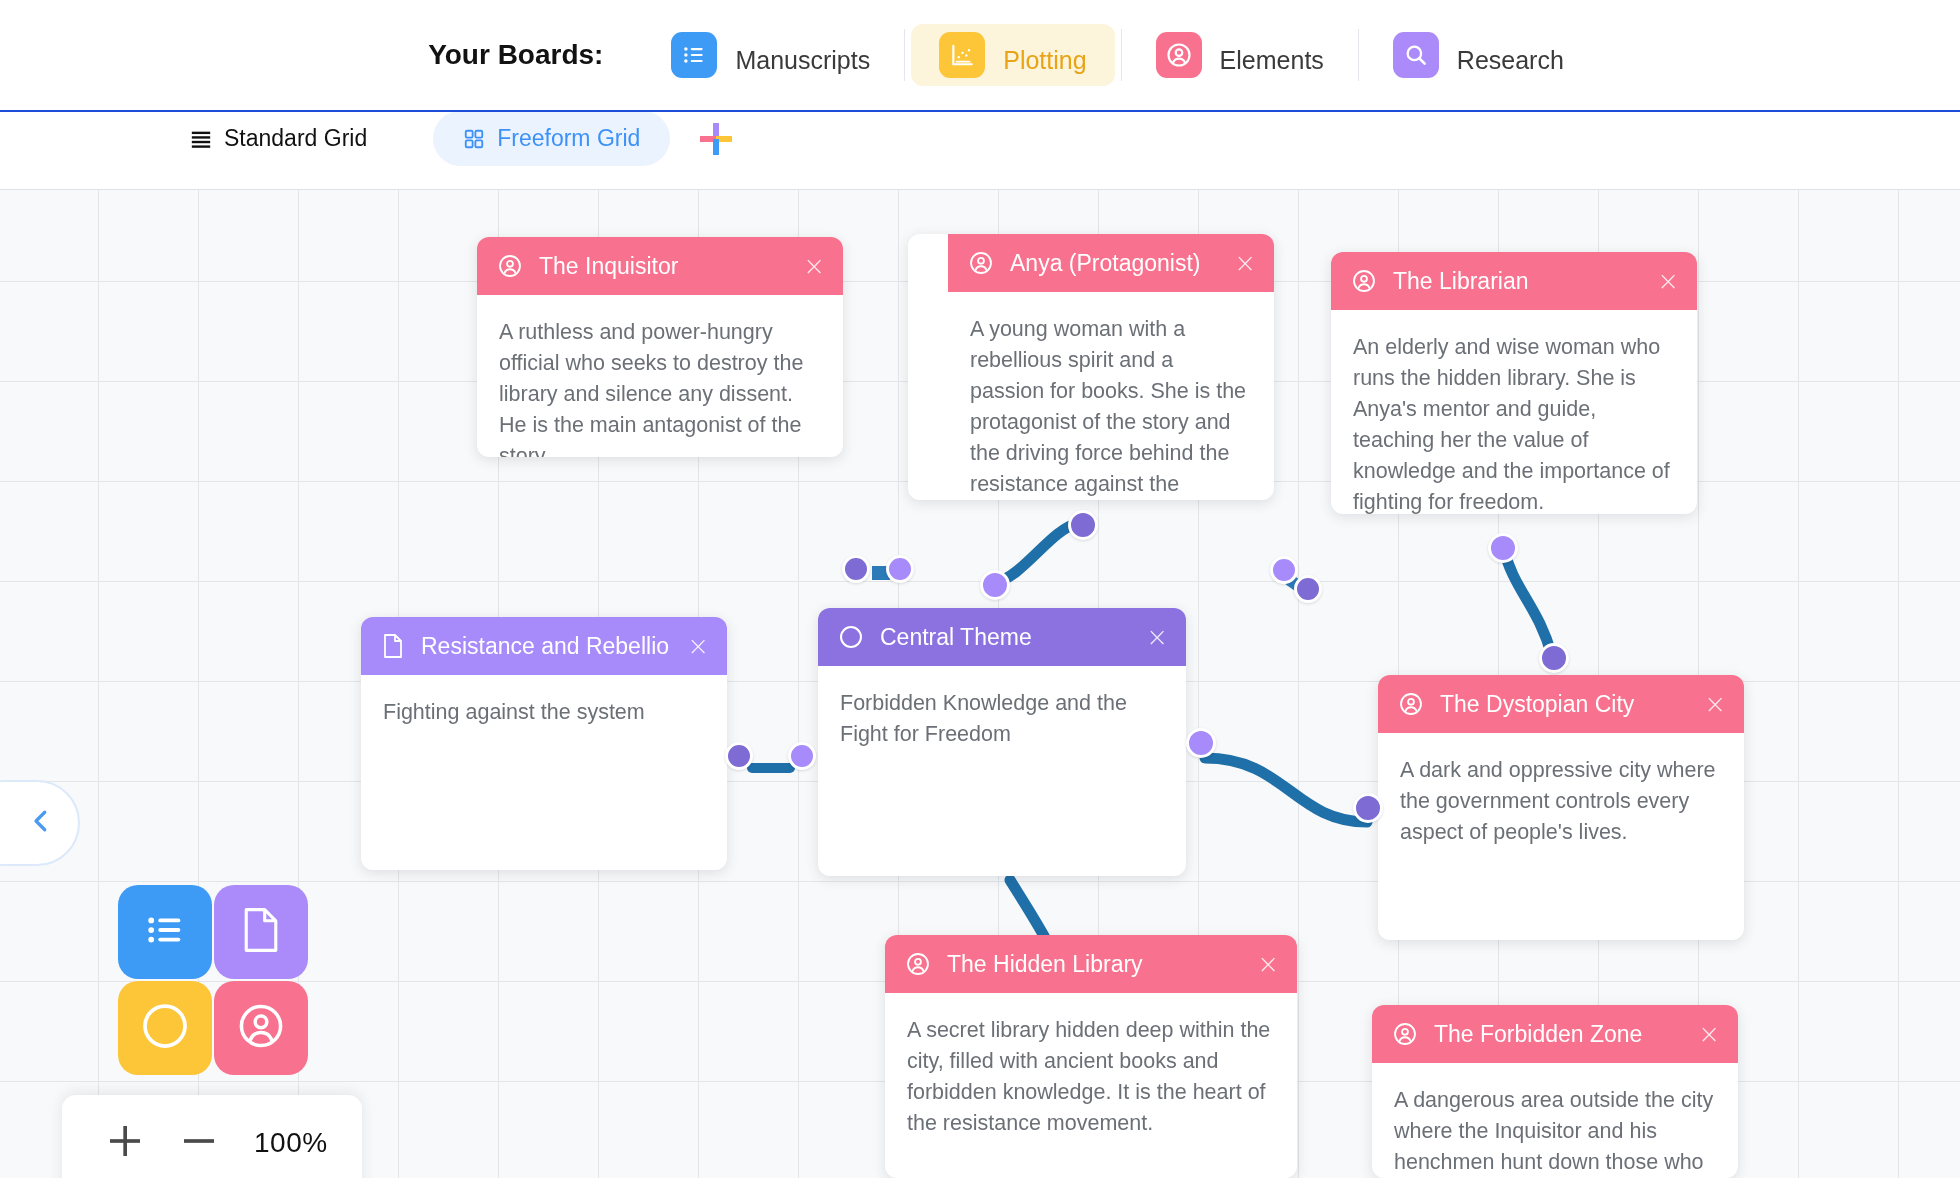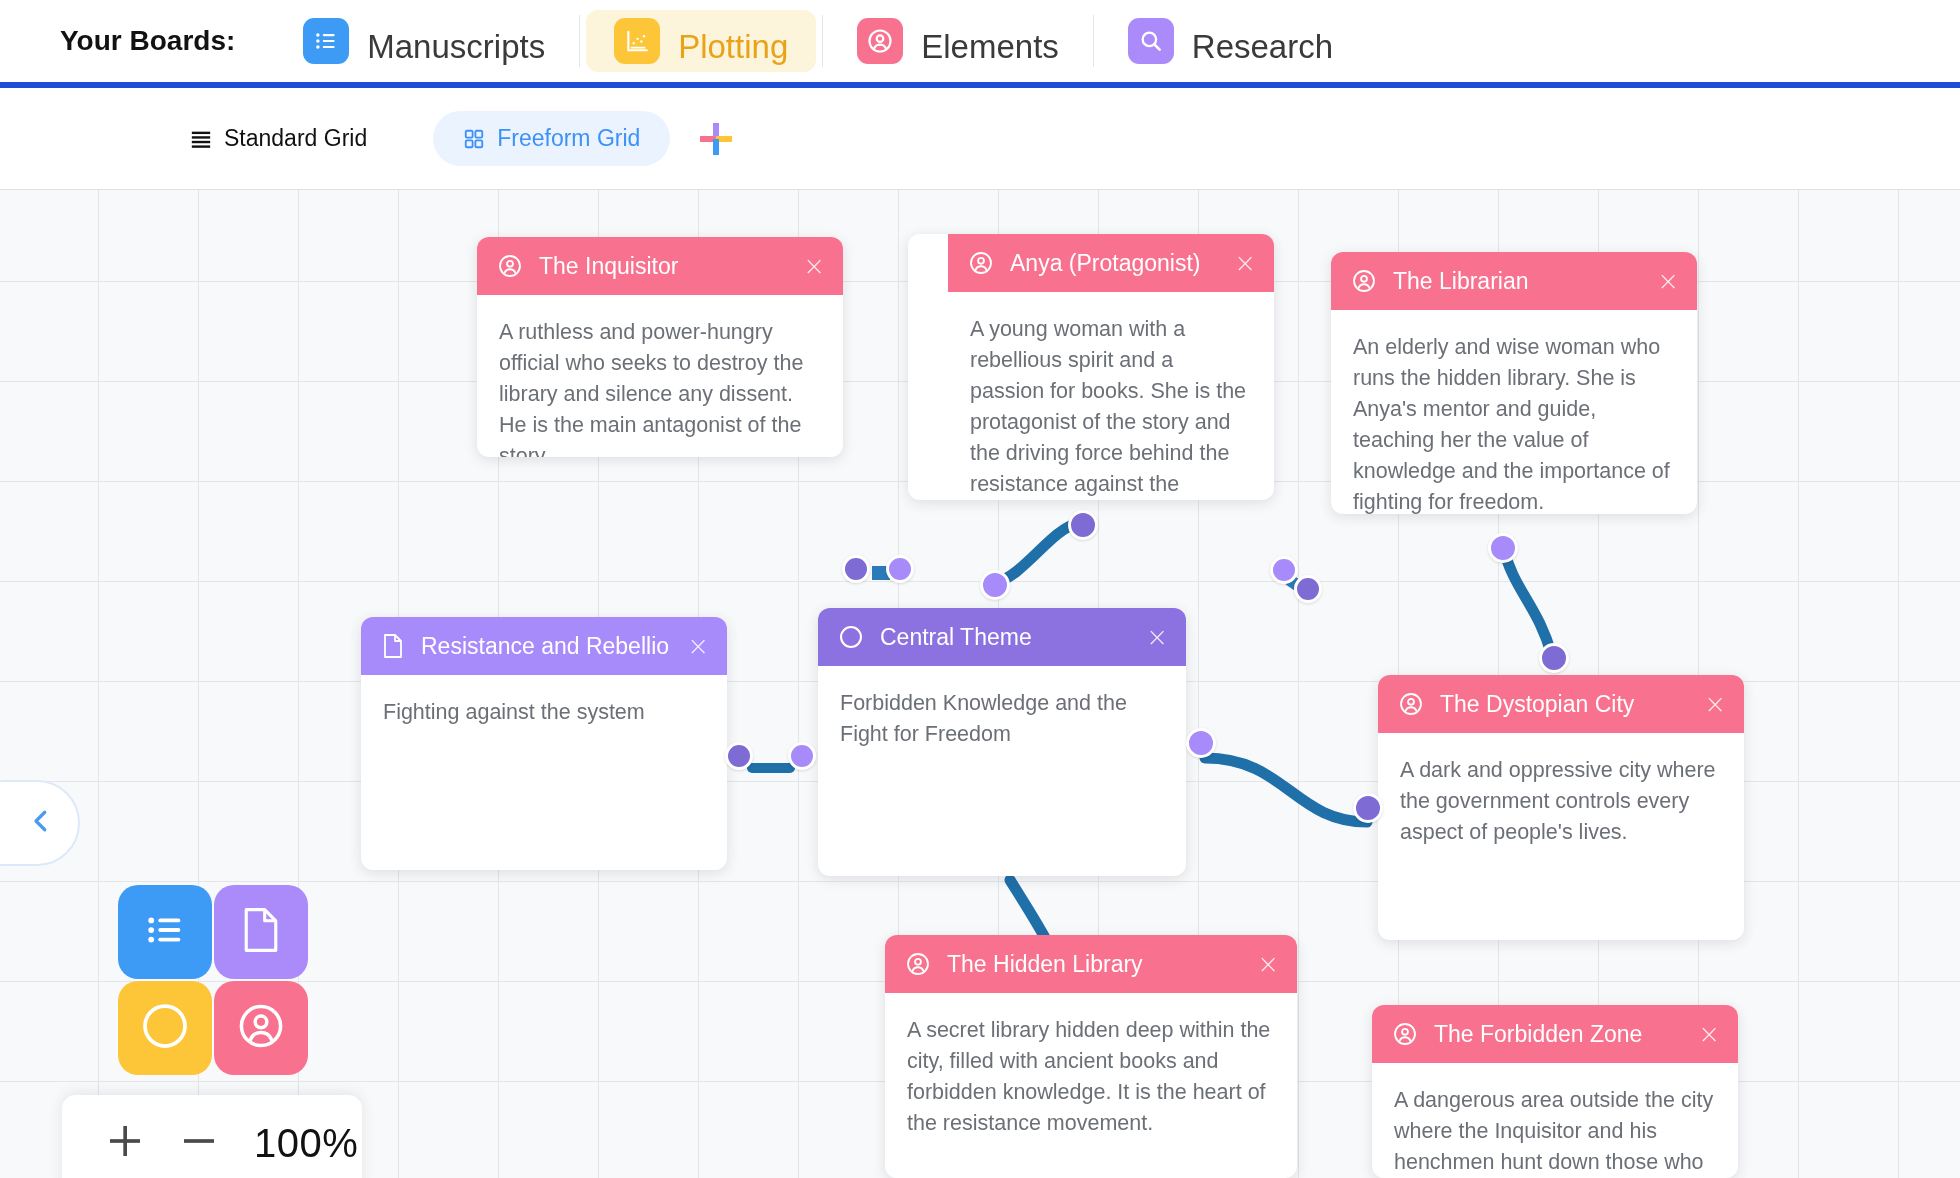--- a/index.html
+++ b/index.html
@@ -9,38 +9,39 @@
     width: 1960px; height: 1178px;
     overflow: hidden;
     background: #ffffff;
     font-family: "Liberation Sans", "DejaVu Sans", sans-serif;
     -webkit-font-smoothing: antialiased;
   }
   #app { position: relative; width: 1960px; height: 1178px; overflow: hidden; }
 
   
   .board-bar {
-    position: absolute; top: 0; left: 0; width: 1960px; height: 88px;
+    position: absolute; top: 0; left: 0; width: 1960px; height: 112px;
     background: #ffffff;
     display: flex; align-items: center;
-    border-bottom: 6px solid #1d4ed8;
+    border-bottom: 2px solid #1d4ed8;
     z-index: 40;
+    justify-content: center;
   }
   .boards-label {
     font-size: 28px; font-weight: bold; color: #121212;
     margin-left: 60px; margin-right: 40px; white-space: nowrap;
   }
   .board-tabs { display: flex; align-items: center; height: 88px; }
   .board-tab {
     display: flex; align-items: center; gap: 18px;
     padding: 14px 28px; border-radius: 12px; cursor: pointer;
     height: 62px;
   }
   .board-tab.active { background: #fdf4dc; }
-  .board-tab .tab-label { font-size: 33px; color: #3a3a3a; white-space: nowrap; margin-top: 11px; }
+  .board-tab .tab-label { font-size: 25px; color: #3a3a3a; white-space: nowrap; margin-top: 11px; }
   .board-tab.active .tab-label { color: #e8a317; }
   .tab-icon {
     width: 46px; height: 46px; border-radius: 11px;
     display: flex; align-items: center; justify-content: center;
     flex: 0 0 auto;
   }
   .tab-icon svg { display: block; }
   .tab-sep { width: 1px; height: 52px; background: #e3e6ea; margin: 0 6px; }
 
   
@@ -141,21 +142,21 @@
     background: #ffffff; border-radius: 14px 14px 0 0;
     box-shadow: 0 -2px 14px rgba(40,50,70,.10);
     display: flex; align-items: center; z-index: 35;
   }
   .zoom-btn {
     width: 62px; height: 62px; display: flex; align-items: center;
     justify-content: center; cursor: pointer; color: #4a4a4a;
   }
   .zoom-in { margin-left: 32px; }
   .zoom-out { margin-left: 12px; }
-  .zoom-val { margin-left: 24px; font-size: 40px; color: #111; letter-spacing: .5px; }
+  .zoom-val { margin-left: 24px; font-size: 28px; color: #111; letter-spacing: .5px; }
 </style>
 </head>
 <body>
 
 <div id="app">
 
   <div class="board-bar">
     <div class="boards-label">Your Boards:</div>
     <div class="board-tabs">
 

